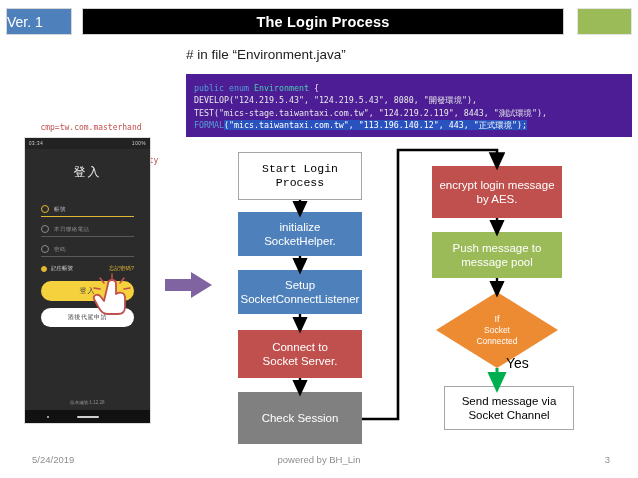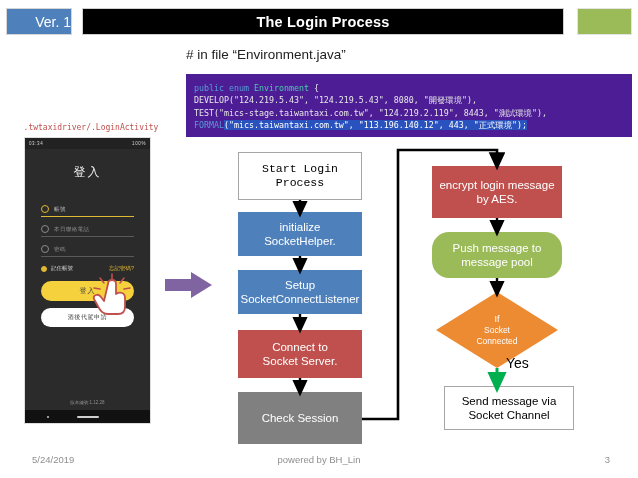--- a/index.html
+++ b/index.html
@@ -19,21 +19,21 @@
   
   .hdr-ver {
     position: absolute;
     left: 6px; top: 8px;
     width: 66px; height: 27px;
     background: #4E81BC;
     border: 1px solid #d5d5d5;
     box-sizing: border-box;
     display: flex;
     align-items: center;
-    justify-content: flex-end;
+    justify-content: flex-start;
     color: #ffffff;
     font-size: 14px;
   }
   .hdr-title-bar {
     position: absolute;
     left: 82px; top: 8px;
     width: 482px; height: 27px;
     background: #000000;
     border: 1px solid #cfcfcf;
     box-sizing: border-box;
@@ -235,21 +235,21 @@
     justify-content: center;
     text-align: center;
     font-size: 11.5px;
     line-height: 14px;
     padding: 2px 4px;
   }
   .fbox.white { background: #ffffff; border: 1px solid #a6a6a6; color: #000; }
   .fbox.blue  { background: #4E81BC; color: #ffffff; }
   .fbox.red   { background: #C0504D; color: #ffffff; }
   .fbox.grey  { background: #808080; color: #ffffff; }
-  .fbox.green { background: #9BBB59; color: #ffffff; border-radius: 17px; }
+  .fbox.green { background: #9BBB59; color: #ffffff; }
 
   
   .diamond {
     position: absolute;
     width: 122px; height: 76px;
     background: #ED8B33;
     clip-path: polygon(50% 0%, 100% 50%, 50% 100%, 0% 50%);
     display: flex;
     flex-direction: column;
     align-items: center;
@@ -294,20 +294,21 @@
   <span>Ver. 1</span>
 </div>
 <div class="hdr-title-bar">
   <span>The Login Process</span>
 </div>
 <div class="hdr-green"></div>
 
 <div class="subtitle"># in file “Environment.java”</div>
 
 <div class="cmp-code">
+  <div>cmp=tw.com.masterhand</div>
   <div>.twtaxidriver/.LoginActivity</div>
 </div>
 
 <div class="code-block"><div><span class="c-kw">public enum</span> <span class="c-type">Environment</span> <span class="c-txt">{</span></div><div class="c-txt">DEVELOP("124.219.5.43", "124.219.5.43", 8080, "開發環境"),</div><div class="c-txt">TEST("mics-stage.taiwantaxi.com.tw", "124.219.2.119", 8443, "測試環境"),</div><div><span class="c-kw">FORMAL</span><span class="c-sel">("mics.taiwantaxi.com.tw", "113.196.140.12", 443, "正式環境");</span></div></div>
 
 <div class="phone">
   <div class="ph-status">
     <span class="s-left">03:34</span>
     <span class="s-right">100%</span>
   </div>

